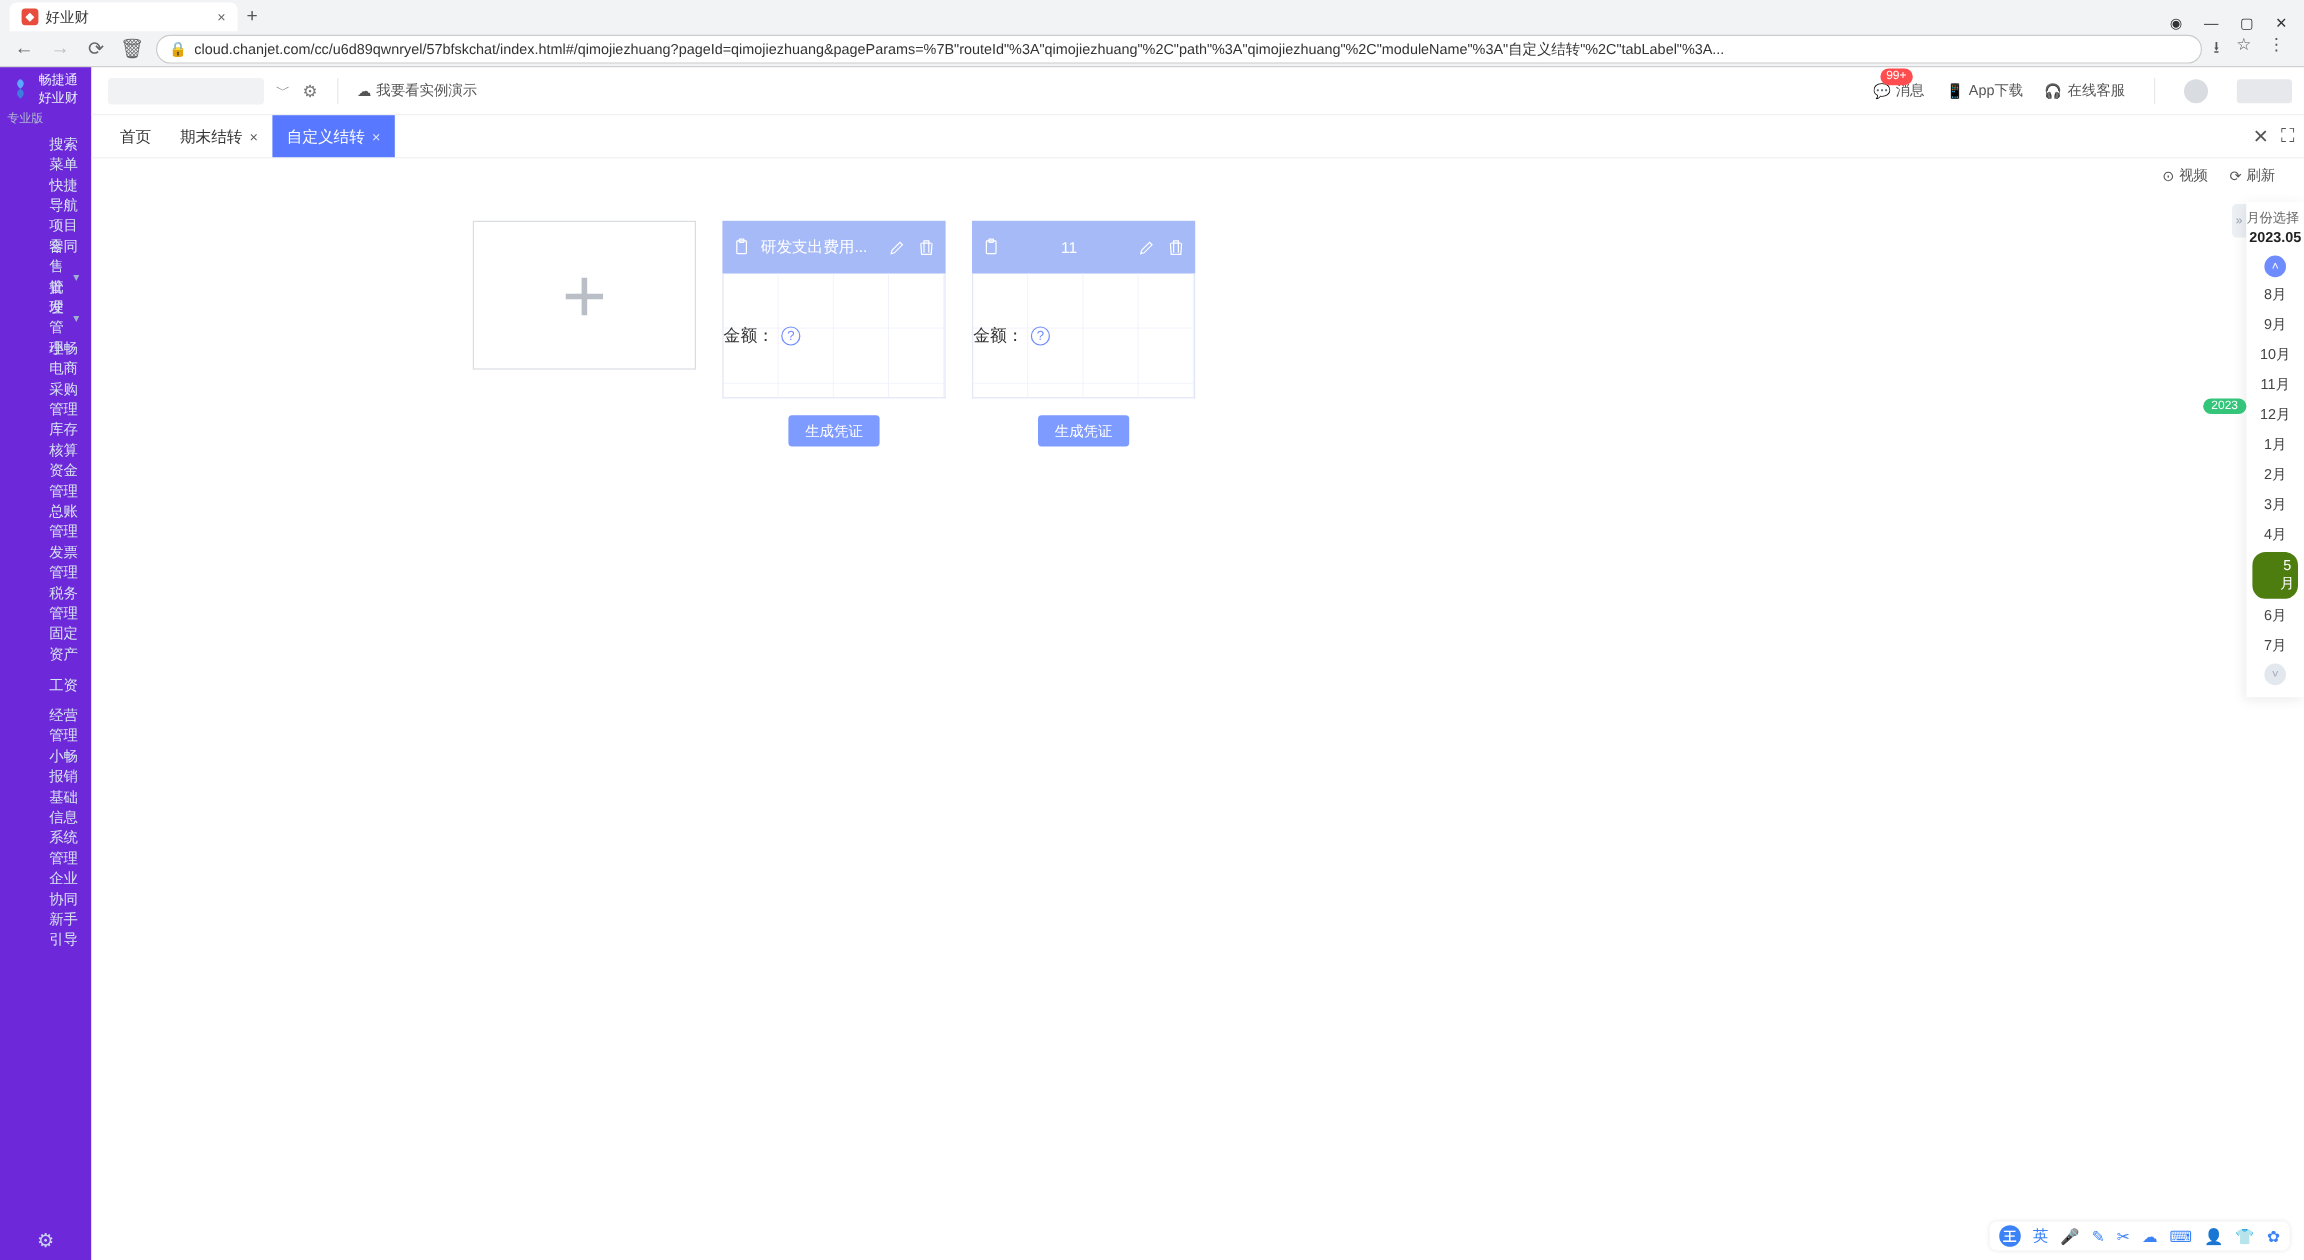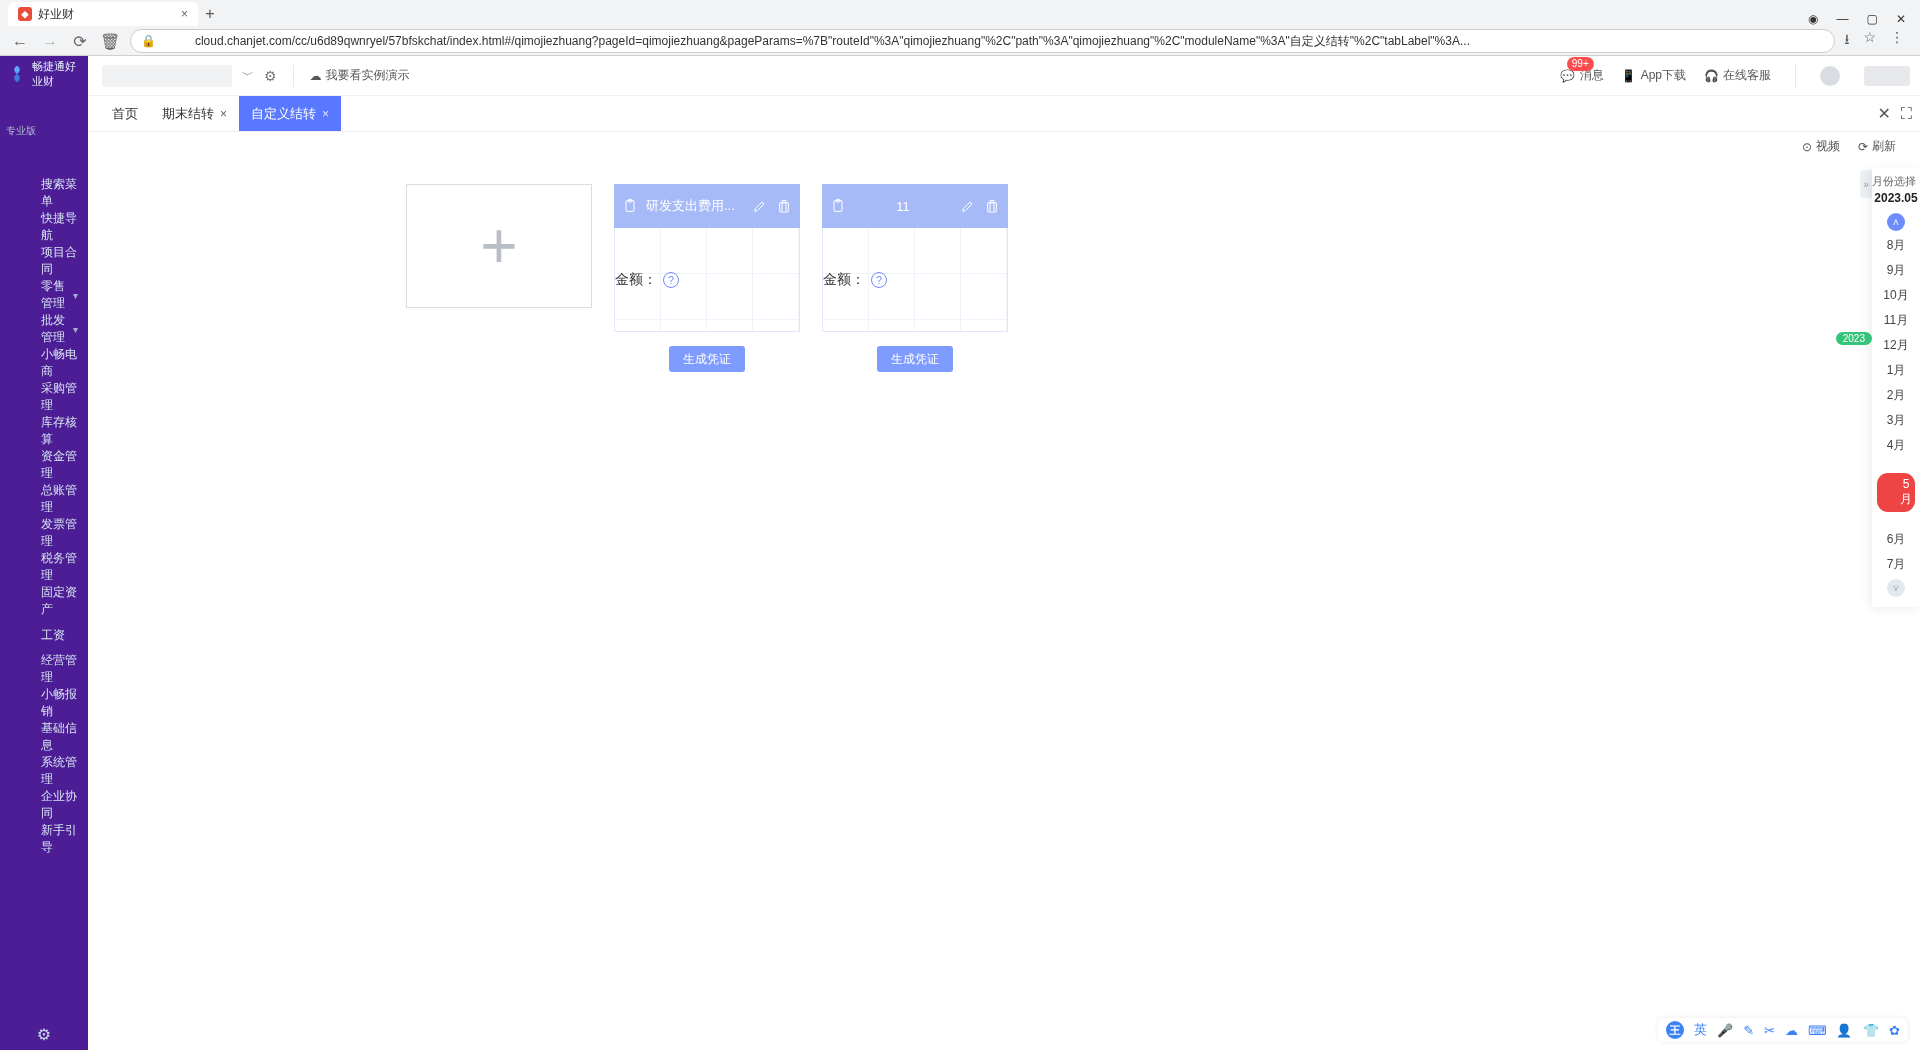--- a/index.html
+++ b/index.html
@@ -12,26 +12,26 @@
 .tab .favicon { width: 14px; height: 14px; background: #e74c3c; border-radius: 3px; display: inline-flex; align-items: center; justify-content: center; color: #fff; font-size: 9px; font-weight: 700; }
 .tab .close { margin-left: auto; color: #666; cursor: pointer; }
 .new-tab { width: 24px; height: 24px; display: flex; align-items: center; justify-content: center; color: #555; font-size: 16px; cursor: pointer; }
 .window-ctrls { margin-left: auto; display: flex; gap: 18px; padding-right: 14px; align-items: center; color: #333; }
 .window-ctrls span { cursor: pointer; font-size: 12px; }
 .addr-bar { height: 30px; display: flex; align-items: center; gap: 10px; padding: 0 10px; }
 .nav-btn { width: 20px; color: #666; font-size: 16px; text-align: center; cursor: pointer; }
 .nav-btn.disabled { color: #bbb; }
 .url-box { flex: 1; display: flex; align-items: center; gap: 6px; background: #fff; border: 1px solid #ccc; border-radius: 14px; height: 24px; padding: 0 10px; font-size: 12px; color: #333; overflow: hidden; white-space: nowrap; }
 .lock { color: #666; }
-.url-text { flex: 1; overflow: hidden; text-overflow: ellipsis; margin-left: 33px; }
+.url-text { flex: 1; overflow: hidden; text-overflow: ellipsis; }
 .addr-icons { display: flex; gap: 14px; color: #555; font-size: 14px; padding-right: 6px; }
 
 
 .app { display: flex; height: calc(1050px - 56px); }
-.sidebar { width: 88px; background: #4c1d95; color: #d7e3f2; display: flex; flex-direction: column; gap: 32px; }
+.sidebar { width: 76px; background: #6d28d9; color: #d7e3f2; display: flex; flex-direction: column; }
 .logo-box { height: 36px; display: flex; align-items: center; gap: 4px; padding: 6px; font-size: 11px; color: #e7eefc; }
 .logo-mark { width: 22px; height: 22px; display: inline-flex; align-items: center; justify-content: center; }
 .logo-line2 { font-size: 10px; color: #aeb9cf; padding: 0 6px 6px; }
 .side-items { flex: 1; overflow: auto; margin-left: 31px; }
 .side-item { height: 34px; display: flex; align-items: center; padding: 0 10px; font-size: 12px; color: #d7e3f2; cursor: pointer; justify-content: space-between; }
 .side-item .chev { font-size: 10px; color: #9fb0cf; }
 .side-footer { height: 32px; display: flex; align-items: center; justify-content: center; color: #c7d4ea; }
 
 .main { flex: 1; display: flex; flex-direction: column; min-width: 0; }
 .topbar { height: 40px; border-bottom: 1px solid #eef0f3; display: flex; align-items: center; padding: 0 10px 0 14px; gap: 10px; }
@@ -70,21 +70,21 @@
 .q-icon { display: inline-flex; width: 16px; height: 16px; border: 1px solid #6f8cff; color: #6f8cff; border-radius: 50%; align-items: center; justify-content: center; font-size: 11px; cursor: pointer; }
 .gen-btn { display: block; margin: 14px auto 0; background: #7e9bff; color: #fff; border: none; height: 26px; padding: 0 14px; font-size: 12px; border-radius: 3px; cursor: pointer; }
 
 .month-panel { position: absolute; right: 0; top: 36px; width: 48px; background: #fff; box-shadow: -2px 2px 10px rgba(0,0,0,.08); padding-bottom: 8px; }
 .month-toggle { position: absolute; right: 48px; top: 38px; width: 12px; height: 28px; background: #eceff4; border-radius: 4px 0 0 4px; display: flex; align-items: center; justify-content: center; color: #97a0b0; font-size: 10px; cursor: pointer; }
 .mp-title { font-size: 11px; color: #666; text-align: left; padding: 6px 0 2px; }
 .mp-year { font-size: 12px; font-weight: 700; text-align: center; color: #222; padding-bottom: 6px; }
 .mp-up, .mp-down { width: 18px; height: 18px; margin: 2px auto; border-radius: 50%; background: #6f8cff; color: #fff; display: flex; align-items: center; justify-content: center; font-size: 10px; cursor: pointer; }
 .mp-down { background: #e3e7ee; color: #a2aab8; }
 .mp-item { text-align: center; font-size: 12px; color: #444; padding: 4px 0; cursor: pointer; }
-.mp-item.active { background: #ef4444; color: #fff; border-radius: 11px; margin: 15px 5px; padding-left: 20px; }
+.mp-item.active { background: #4d7c0f; color: #fff; border-radius: 11px; margin: 2px 5px; padding-left: 20px; }
 .year-chip { position: absolute; right: 48px; top: 200px; background: #35c57a; color: #fff; font-size: 10px; padding: 1px 7px; border-radius: 8px; }
 
 .ime-bar { position: absolute; right: 12px; bottom: 8px; display: flex; gap: 10px; align-items: center; font-size: 13px; color: #3b82f6; background: #fff; padding: 3px 8px; border-radius: 6px; box-shadow: 0 0 4px rgba(0,0,0,.1); }
 .ime-bar .circ { width: 18px; height: 18px; border-radius: 50%; background: #3b82f6; color: #fff; display: inline-flex; align-items: center; justify-content: center; font-size: 11px; font-weight: 700; }
 </style>
 </head>
 <body>
 
 <div class="browser-chrome">
   <div class="tab-strip">

